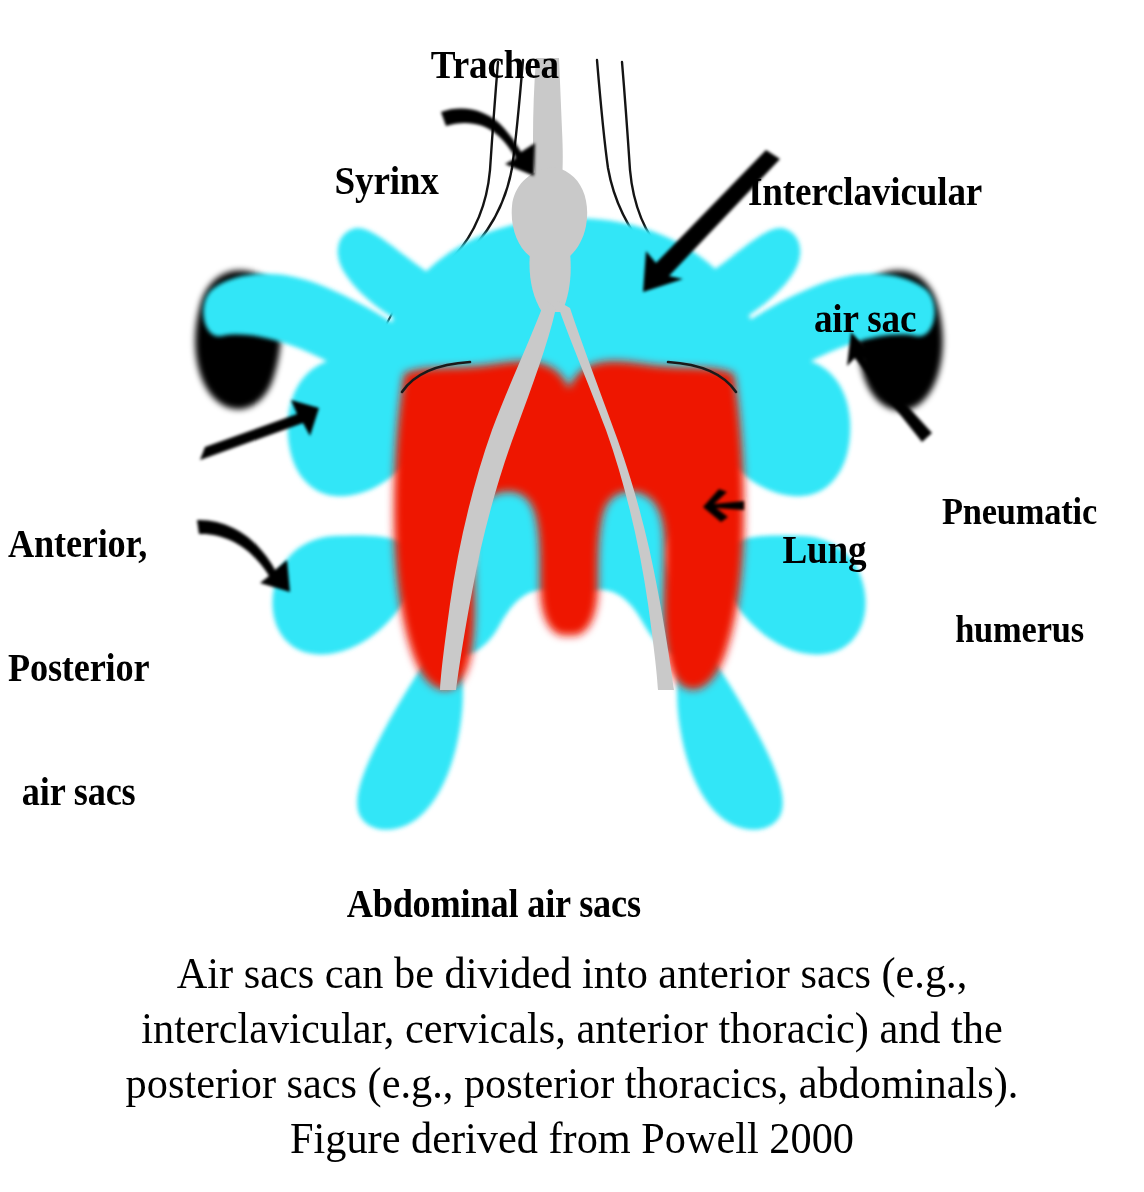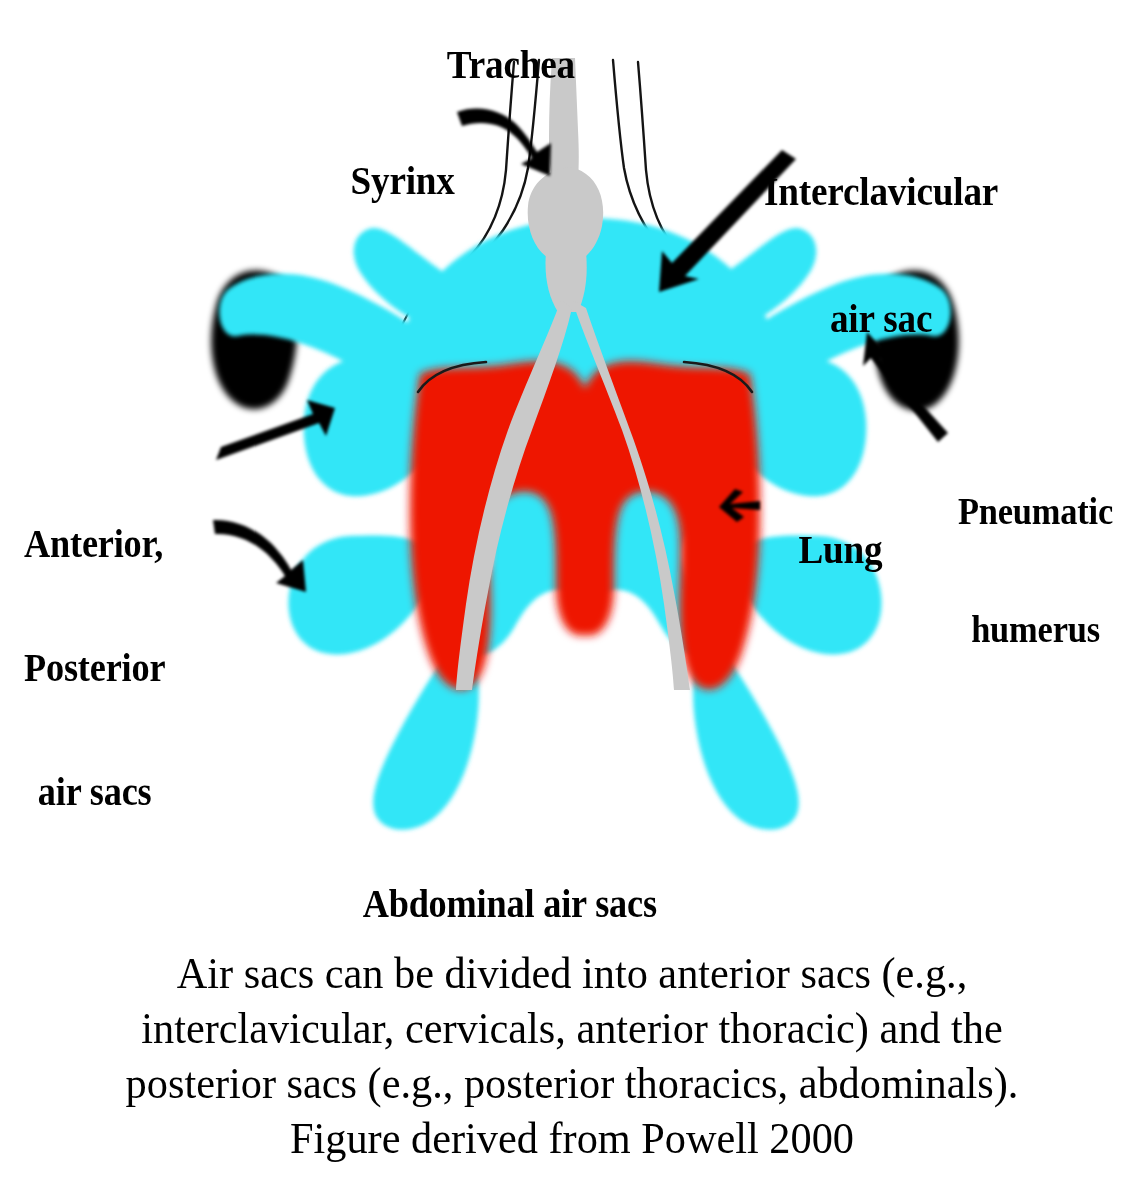--- a/index.html
+++ b/index.html
@@ -16,21 +16,20 @@
     font-family: "Liberation Serif", "DejaVu Serif", serif;
     color: #000000;
   }
 
   #figure-stage {
     position: absolute;
     left: 0;
     top: 0;
     width: 954px;
     height: 900px;
-    margin-left: 16px;
   }
 
   #figure-svg {
     position: absolute;
     left: 0;
     top: 0;
     width: 1144px;
     height: 900px;
     display: block;
   }

